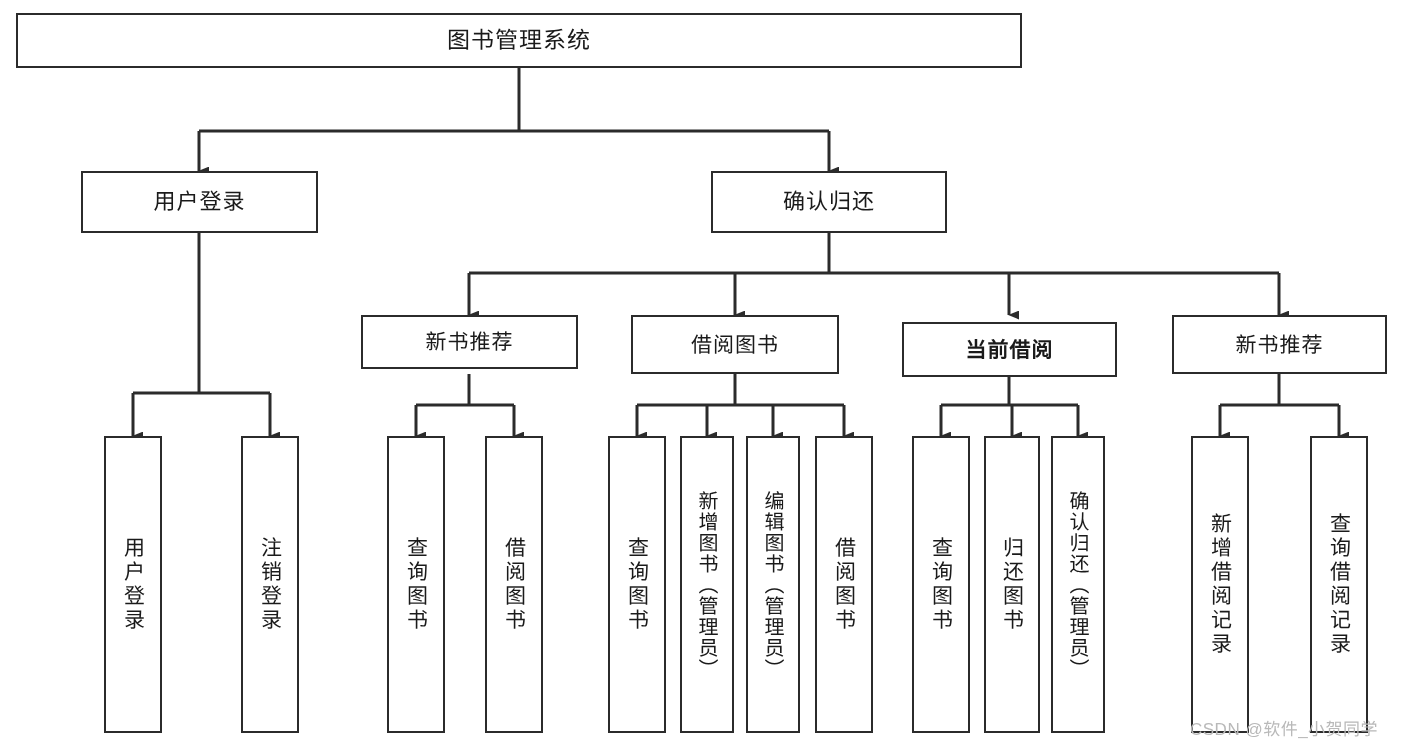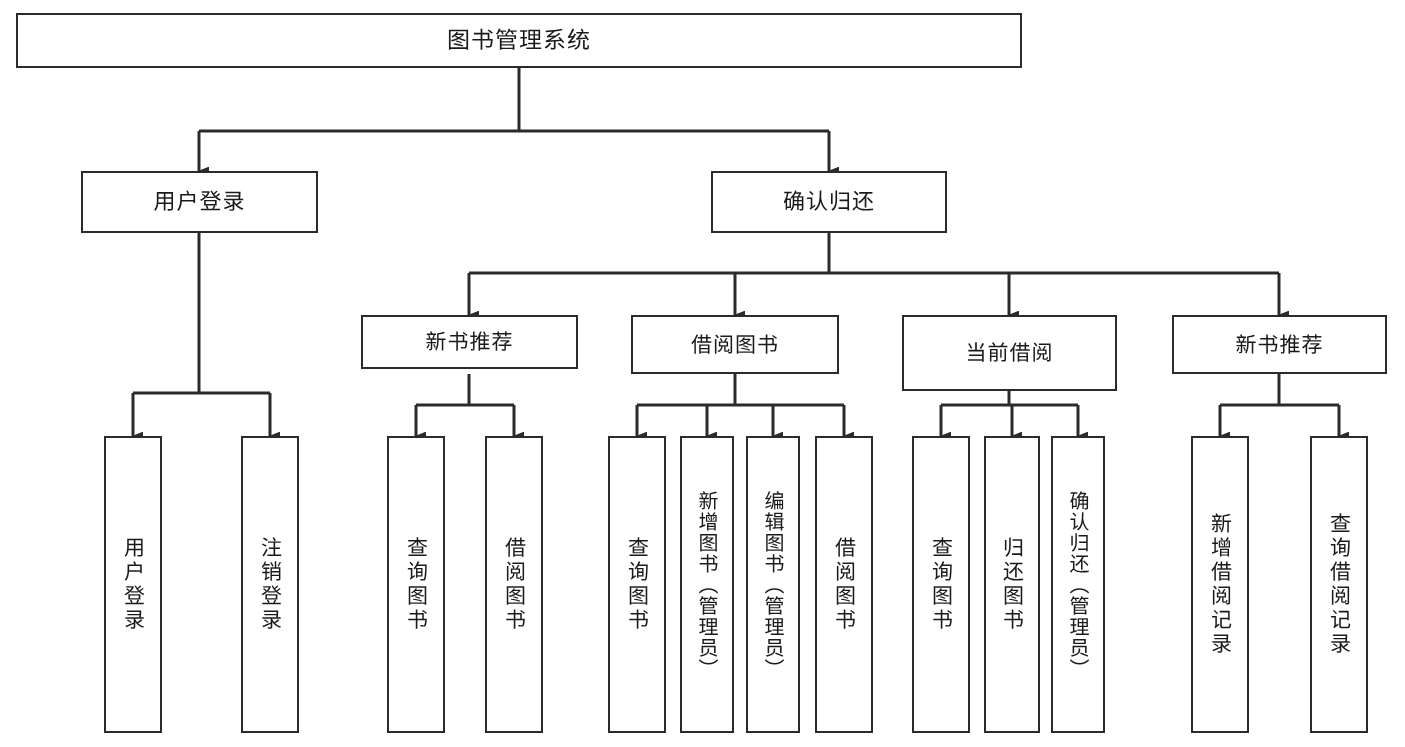--- a/index.html
+++ b/index.html
@@ -117,30 +117,31 @@
         <line x1="1339" y1="405" x2="1339" y2="436" marker-end="url(#arrowhead)"></line>
       </g>
   </svg>
 
   <div id="nodes-layer">
       <div class="node horizontal level0" style="left: 16px; top: 13px; width: 1006px; height: 55px;">图书管理系统</div>
       <div class="node horizontal level1" style="left: 81px; top: 171px; width: 237px; height: 62px;">用户登录</div>
       <div class="node horizontal level1" style="left: 711px; top: 171px; width: 236px; height: 62px;">确认归还</div>
       <div class="node horizontal level2" style="left: 361px; top: 315px; width: 217px; height: 54px;">新书推荐</div>
       <div class="node horizontal level2" style="left: 631px; top: 315px; width: 208px; height: 59px;">借阅图书</div>
-      <div class="node horizontal level2" style="left: 902px; top: 315px; width: 215px; height: 76px;">当前借阅</div>
+      <div class="node horizontal level2" style="left: 902px; top: 322px; width: 215px; height: 55px; font-weight: bold;">当前借阅</div>
       <div class="node horizontal level2" style="left: 1172px; top: 315px; width: 215px; height: 59px;">新书推荐</div>
       <div class="node leaf" title="用户登录" style="left: 104px; top: 436px; width: 58px; height: 297px;">用户登录</div>
       <div class="node leaf" title="用户登录" style="left: 241px; top: 436px; width: 58px; height: 297px;">注销登录</div>
       <div class="node leaf" title="新书推荐" style="left: 387px; top: 436px; width: 58px; height: 297px;">查询图书</div>
       <div class="node leaf" title="新书推荐" style="left: 485px; top: 436px; width: 58px; height: 297px;">借阅图书</div>
       <div class="node leaf" title="图书借阅" style="left: 608px; top: 436px; width: 58px; height: 297px;">查询图书</div>
       <div class="node leaf tall-text" title="图书借阅" style="left: 680px; top: 436px; width: 54px; height: 297px;">新增图书（管理员）</div>
       <div class="node leaf tall-text" title="图书借阅" style="left: 746px; top: 436px; width: 54px; height: 297px;">编辑图书（管理员）</div>
       <div class="node leaf" title="图书借阅" style="left: 815px; top: 436px; width: 58px; height: 297px;">借阅图书</div>
       <div class="node leaf" title="当前借阅" style="left: 912px; top: 436px; width: 58px; height: 297px;">查询图书</div>
       <div class="node leaf" title="当前借阅" style="left: 984px; top: 436px; width: 56px; height: 297px;">归还图书</div>
       <div class="node leaf tall-text" title="当前借阅" style="left: 1051px; top: 436px; width: 54px; height: 297px;">确认归还（管理员）</div>
       <div class="node leaf" title="借阅记录" style="left: 1191px; top: 436px; width: 58px; height: 297px;">新增借阅记录</div>
       <div class="node leaf" title="借阅记录" style="left: 1310px; top: 436px; width: 58px; height: 297px;">查询借阅记录</div>
     </div>
 
+  <div id="watermark" style="left: 1190px; top: 715px;">CSDN @软件_小贺同学</div>
 </div>
 
 </body></html>

